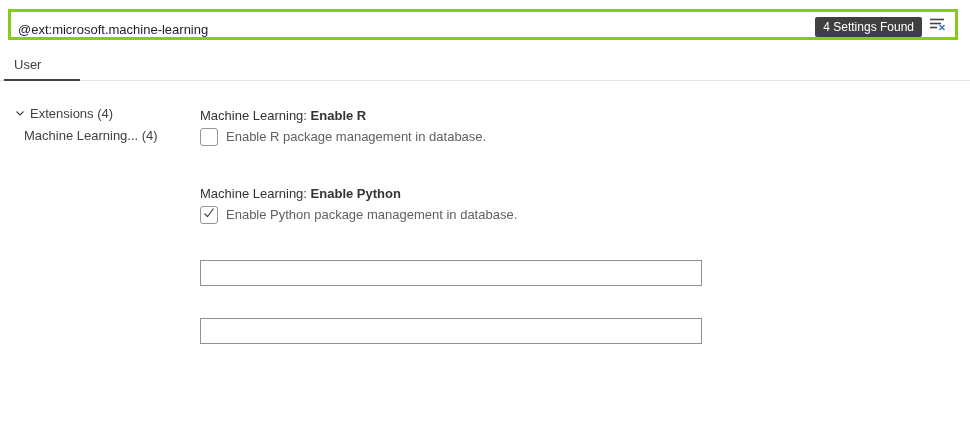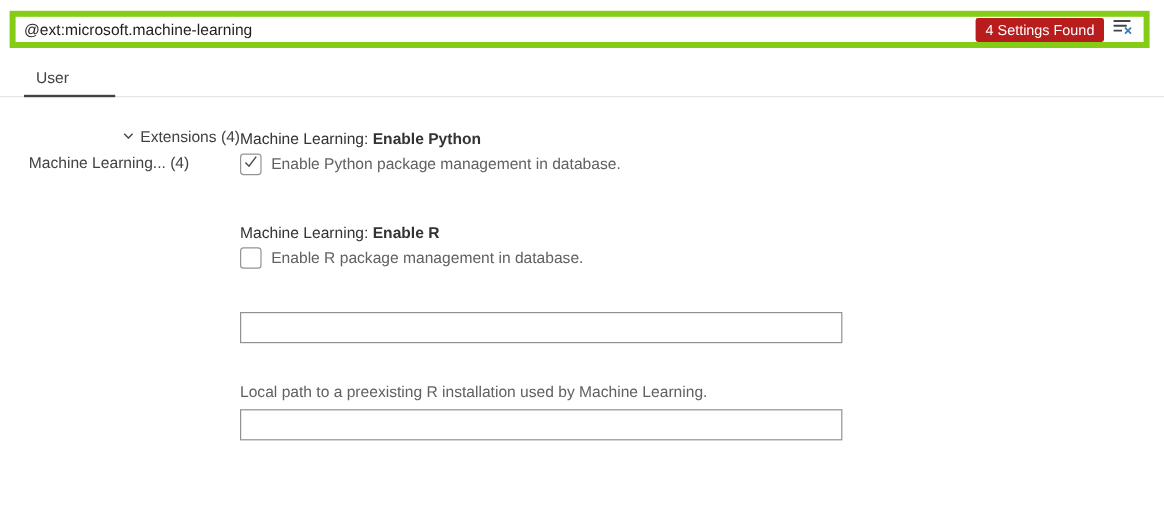--- a/index.html
+++ b/index.html
@@ -2,49 +2,49 @@
 <html><head>
 <meta charset="utf-8">
 <style>
   * { margin: 0; padding: 0; box-sizing: border-box; }
   html, body { width: 970px; height: 436px; background: #ffffff; overflow: hidden; }
   body { font-family: "Liberation Sans", sans-serif; color: #3b3b3b; }
 
   
   .search-wrap { padding: 9px 12px 0 8px; }
   .search-box {
-    height: 31px; border: 5px solid #84cc16; background: #ffffff;
-    display: flex; align-items: center; padding: 0 6px 0 7px;
+    height: 31px; border: 3px solid #84cc16; background: #ffffff;
+    display: flex; align-items: flex-end; padding: 0 6px 0 7px;
   }
   .search-text { flex: 1; font-size: 13px; color: #1f1f1f; white-space: nowrap; overflow: hidden; }
   .count-badge {
-    background: #b91c1c; color: #ffffff; font-size: 12px; line-height: 20px;
+    background: #404040; color: #ffffff; font-size: 12px; line-height: 20px;
     height: 20px; padding: 0 8px; border-radius: 2px; white-space: nowrap;
   }
   .clear-filter-btn {
     width: 22px; height: 22px; margin-left: 5px; display: flex;
     align-items: center; justify-content: center; cursor: pointer; border-radius: 3px;
   }
 
   
   .tabs-row {
     height: 41px; display: flex; align-items: flex-end;
-    border-bottom: 1px solid #e5e5e5; padding-left: 20px;
+    border-bottom: 1px solid #e5e5e5; padding-left: 4px;
   }
   .tab {
     width: 76px; padding: 0 0 7px 10px; margin-bottom: -1px;
     border-bottom: 2px solid #424242; font-size: 13px; color: #424242; cursor: pointer;
   }
 
   
   .content { display: flex; }
 
   .toc { width: 200px; padding-top: 21px; font-size: 13px; color: #424242; }
   .toc-row { height: 22px; display: flex; align-items: center; cursor: pointer; }
-  .toc-row.lvl0 { padding-left: 12px; justify-content: flex-end; }
+  .toc-row.lvl0 { padding-left: 12px; }
   .toc-row.lvl1 { padding-left: 24px; align-items: center; }
   .toc-row .twistie { width: 16px; height: 16px; margin-right: 2px; display: inline-flex; align-items: center; justify-content: center; }
   .toc-label { white-space: nowrap; }
 
   .settings-list { flex: 1; padding-top: 26px; }
   .setting { width: 560px; }
   .setting:nth-of-type(1) { margin-bottom: 38px; }
   .setting:nth-of-type(2) { margin-bottom: 35px; }
   .setting:nth-of-type(3) { margin-bottom: 32px; }
   .setting-title { font-size: 13px; line-height: 18px; color: #333333; }
@@ -100,44 +100,43 @@
       <span class="toc-label">Extensions (4)</span>
     </div>
     <div class="toc-row lvl1">
       <span class="toc-label">Machine Learning... (4)</span>
     </div>
   </div>
 
   <div class="settings-list">
 
     <div class="setting">
+      <div class="setting-title"><span>Machine Learning:</span> <span class="label">Enable R</span></div>
+      <div class="bool-row">
+        <span class="checkbox"></span>
+        <span class="desc">Enable R package management in database.</span>
+      </div>
+    </div>
+
+    <div class="setting">
       <div class="setting-title"><span>Machine Learning:</span> <span class="label">Enable Python</span></div>
       <div class="bool-row">
         <span class="checkbox">
           <span>
             <svg width="14" height="14" viewBox="0 0 14 14">
               <path d="M2.5 7.5 L5.5 10.5 L11.5 2.5" fill="none" stroke="#4a4a4a" stroke-width="1.2"></path>
             </svg>
           </span>
         </span>
         <span class="desc">Enable Python package management in database.</span>
       </div>
     </div>
 
     <div class="setting">
-      <div class="setting-title"><span>Machine Learning:</span> <span class="label">Enable R</span></div>
-      <div class="bool-row">
-        <span class="checkbox"></span>
-        <span class="desc">Enable R package management in database.</span>
-      </div>
-    </div>
-
-    <div class="setting">
       <input class="setting-input" type="text" value="" style="">
     </div>
 
     <div class="setting">
-      <div class="desc">Local path to a preexisting R installation used by Machine Learning.</div>
       <input class="setting-input" type="text" value="" style="">
     </div>
 
   </div>
 </div>
 
 </body></html>

